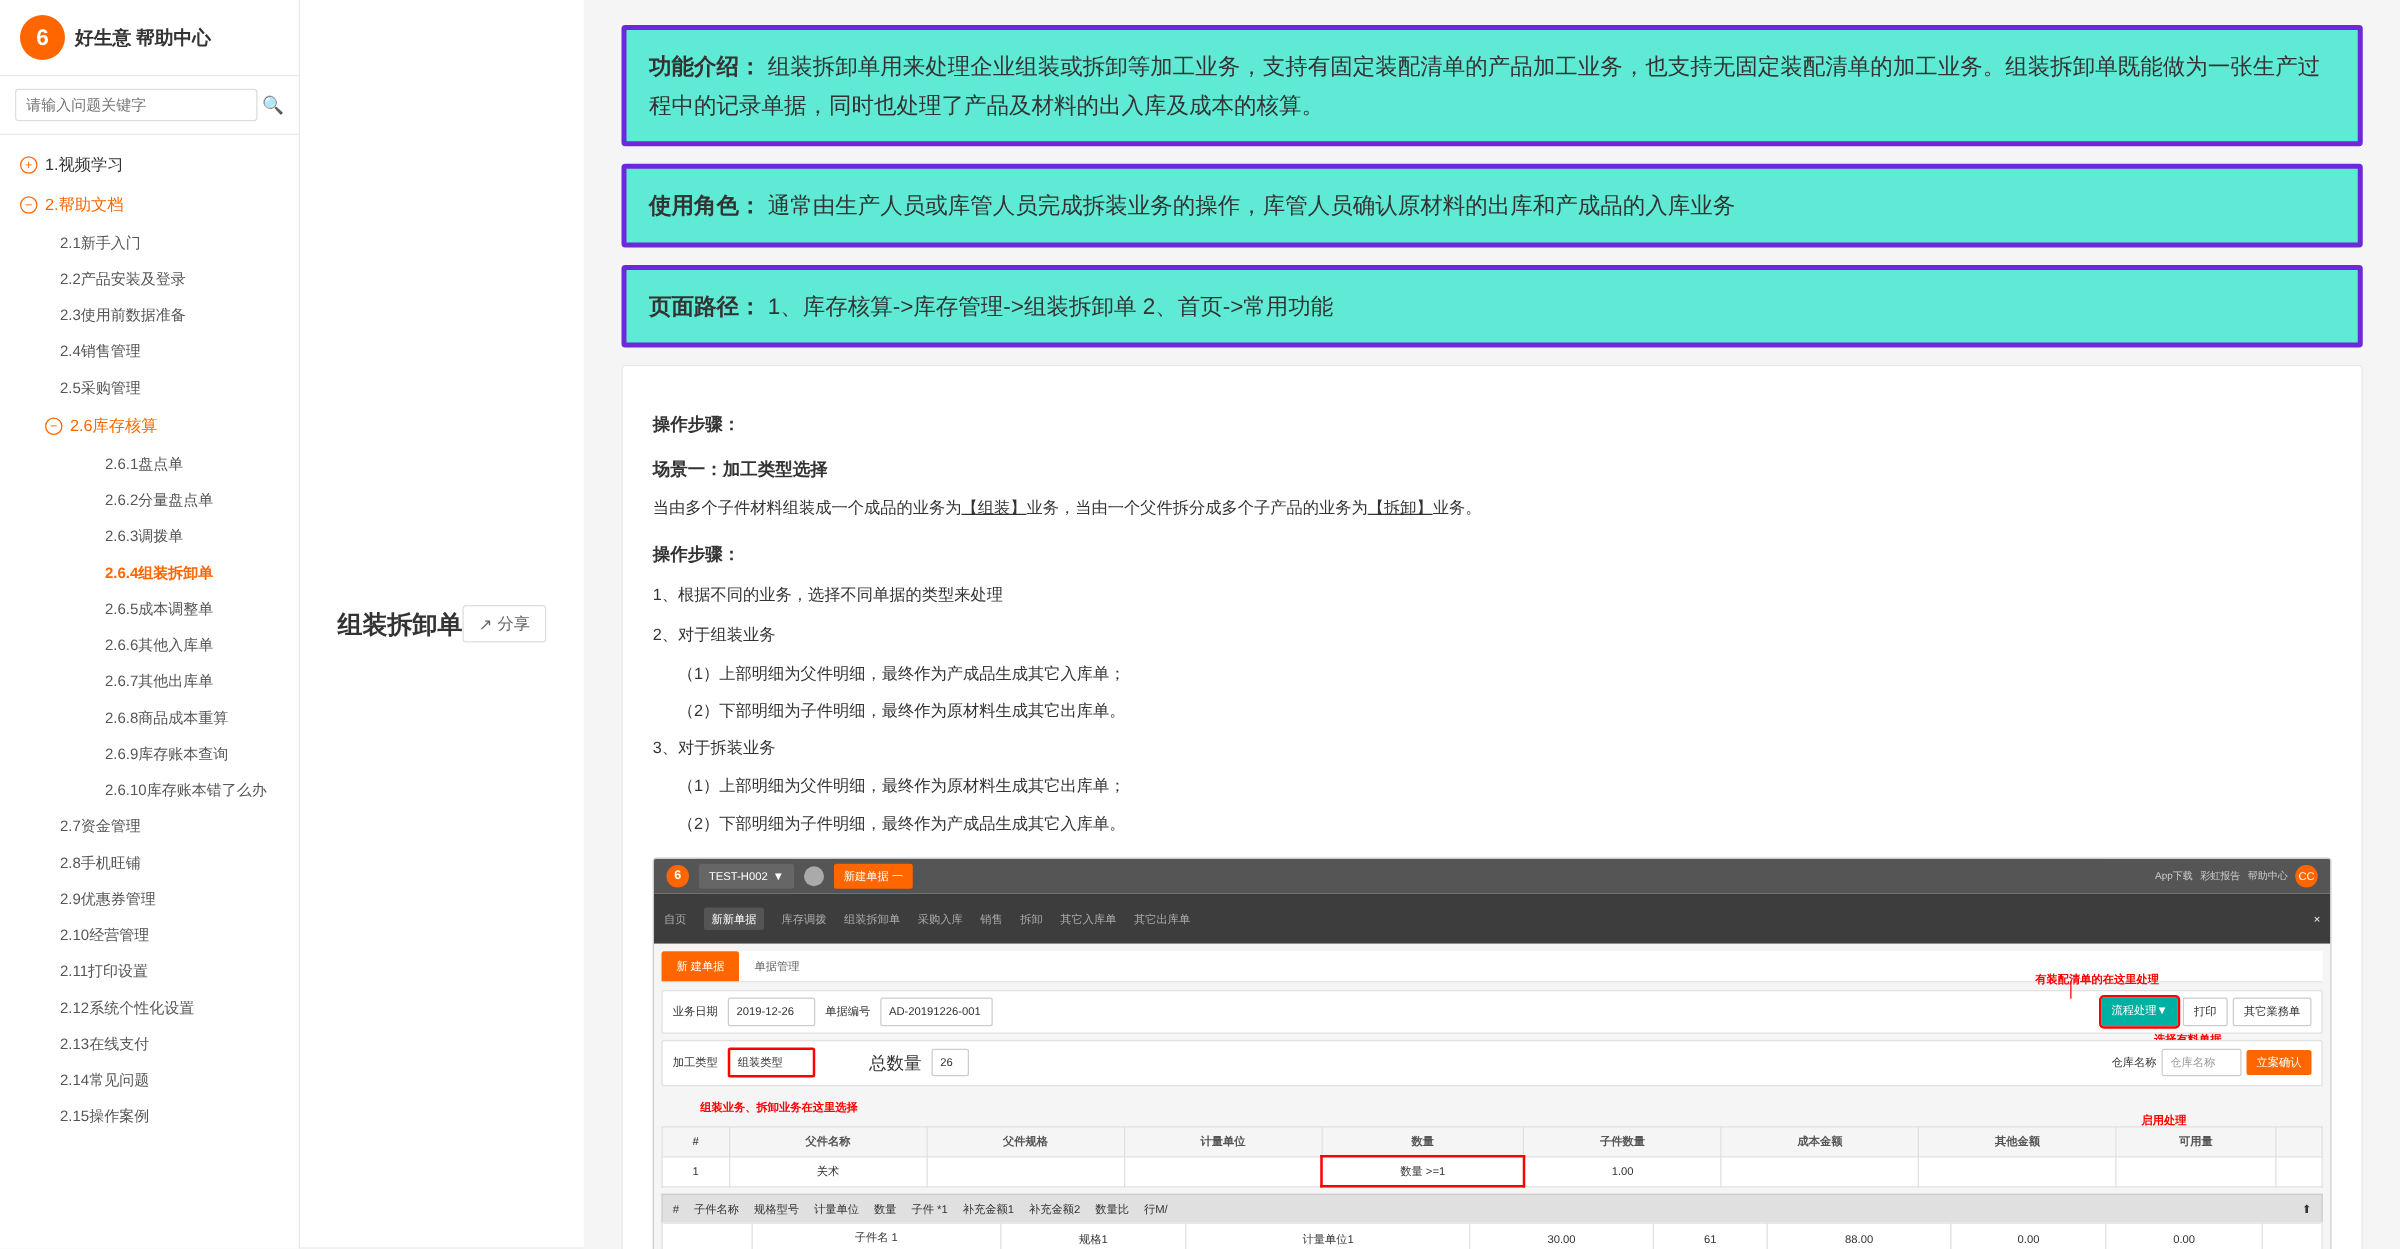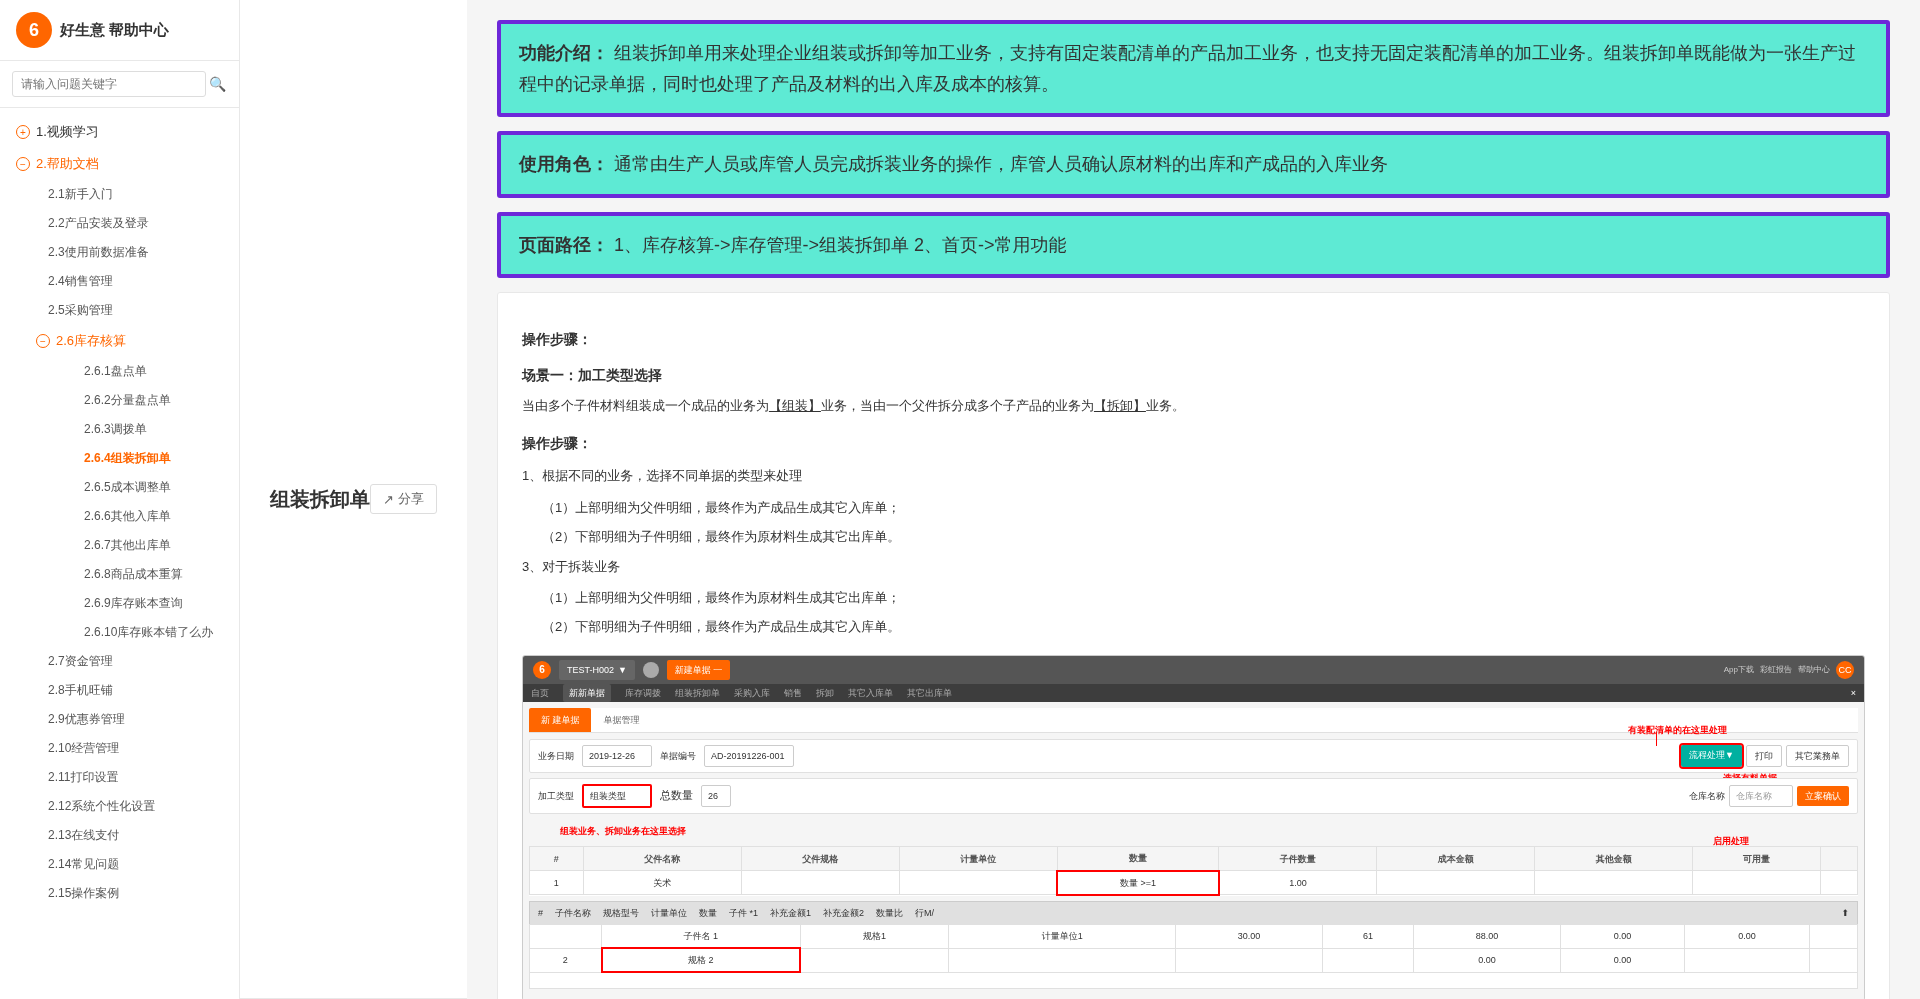--- a/index.html
+++ b/index.html
@@ -315,20 +315,21 @@
     </div>
 
     <div class="article-content">
       <p class="step-title">操作步骤：</p>
       <p class="scene-title">场景一：加工类型选择</p>
       <p>
         当由多个子件材料组装成一个成品的业务为<span class="underline">【组装】</span>业务，当由一个父件拆分成多个子产品的业务为<span class="underline">【拆卸】</span>业务。
       </p>
       <p class="step-title">操作步骤：</p>
       <p class="numbered-step">1、根据不同的业务，选择不同单据的类型来处理</p>
+      <p class="numbered-step">2、对于组装业务</p>
       <p class="sub-step">（1）上部明细为父件明细，最终作为产成品生成其它入库单；</p>
       <p class="sub-step">（2）下部明细为子件明细，最终作为原材料生成其它出库单。</p>
       <p class="numbered-step">3、对于拆装业务</p>
       <p class="sub-step">（1）上部明细为父件明细，最终作为原材料生成其它出库单；</p>
       <p class="sub-step">（2）下部明细为子件明细，最终作为产成品生成其它入库单。</p>
 
       <div class="screenshot-container">
         <div style="background:#555; padding:4px 10px; display:flex; align-items:center; gap:8px; position:relative;">
           <div style="width:18px;height:18px;background:#ff6600;border-radius:50%;display:flex;align-items:center;justify-content:center;color:#fff;font-size:10px;font-weight:bold;">6</div>
           <div style="background:#666;color:#fff;font-size:9px;padding:2px 8px;border-radius:2px;display:flex;align-items:center;gap:4px;">
@@ -338,21 +339,21 @@
           <div style="width:16px;height:16px;background:#aaa;border-radius:50%;"></div>
           <div style="background:#ff6600;color:#fff;font-size:9px;padding:2px 8px;border-radius:2px;">新建单据 一</div>
           <div style="margin-left:auto;display:flex;gap:6px;align-items:center;">
             <span style="color:#ccc;font-size:8px;">App下载</span>
             <span style="color:#ccc;font-size:8px;">彩虹报告</span>
             <span style="color:#ccc;font-size:8px;">帮助中心</span>
             <div style="width:18px;height:18px;background:#ff6600;border-radius:50%;display:flex;align-items:center;justify-content:center;color:#fff;font-size:9px;">CC</div>
           </div>
         </div>
 
-        <div style="background:#3d3d3d;height:18px;display:flex;align-items:center;padding:0 8px;gap:14px;">
+        <div style="background:#3d3d3d;height:40px;display:flex;align-items:center;padding:0 8px;gap:14px;">
           <span style="color:#aaa;font-size:9px;">自页</span>
           <span style="color:#fff;font-size:9px;background:#555;padding:1px 6px;border-radius:2px;">新新单据</span>
           <span style="color:#aaa;font-size:9px;">库存调拨</span>
           <span style="color:#aaa;font-size:9px;">组装拆卸单</span>
           <span style="color:#aaa;font-size:9px;">采购入库</span>
           <span style="color:#aaa;font-size:9px;">销售</span>
           <span style="color:#aaa;font-size:9px;">拆卸</span>
           <span style="color:#aaa;font-size:9px;">其它入库单</span>
           <span style="color:#aaa;font-size:9px;">其它出库单</span>
           <span style="color:#fff;font-size:9px;margin-left:auto;">×</span>
@@ -381,21 +382,21 @@
             <div style="position:absolute;top:-18px;right:130px;color:red;font-size:9px;font-weight:bold;white-space:nowrap;">有装配清单的在这里处理</div>
             <div style="position:absolute;top:-8px;right:200px;width:1px;height:14px;background:red;"></div>
 
             <div style="position:absolute;top:30px;right:80px;color:red;font-size:9px;font-weight:bold;white-space:nowrap;">选择有料单据</div>
           </div>
 
           <div style="background:#fff;border:1px solid #e0e0e0;border-radius:2px;padding:5px 8px;margin-bottom:5px;position:relative;">
             <div style="display:flex;align-items:center;gap:8px;">
               <span style="font-size:9px;color:#333;">加工类型</span>
               <div style="border:2px solid red;font-size:9px;padding:2px 6px;border-radius:2px;min-width:70px;">组装类型</div>
-              <span style="font-size:11px;color:#333;">总数量</span>
+              <span style="font-size:14px;color:#333;margin-left:35px;">总数量</span>
               <div style="border:1px solid #ccc;font-size:9px;padding:2px 6px;border-radius:2px;min-width:30px;">26</div>
               <div style="margin-left:auto;display:flex;align-items:center;gap:4px;">
                 <span style="font-size:9px;">仓库名称</span>
                 <div style="border:1px solid #ccc;font-size:9px;padding:2px 20px 2px 6px;border-radius:2px;color:#999;">仓库名称</div>
                 <div style="background:#ff6600;color:#fff;font-size:9px;padding:2px 8px;border-radius:2px;">立案确认</div>
               </div>
             </div>
 
             <div style="position:absolute;bottom:-26px;left:30px;color:red;font-size:9px;font-weight:bold;white-space:nowrap;">组装业务、拆卸业务在这里选择</div>
 

